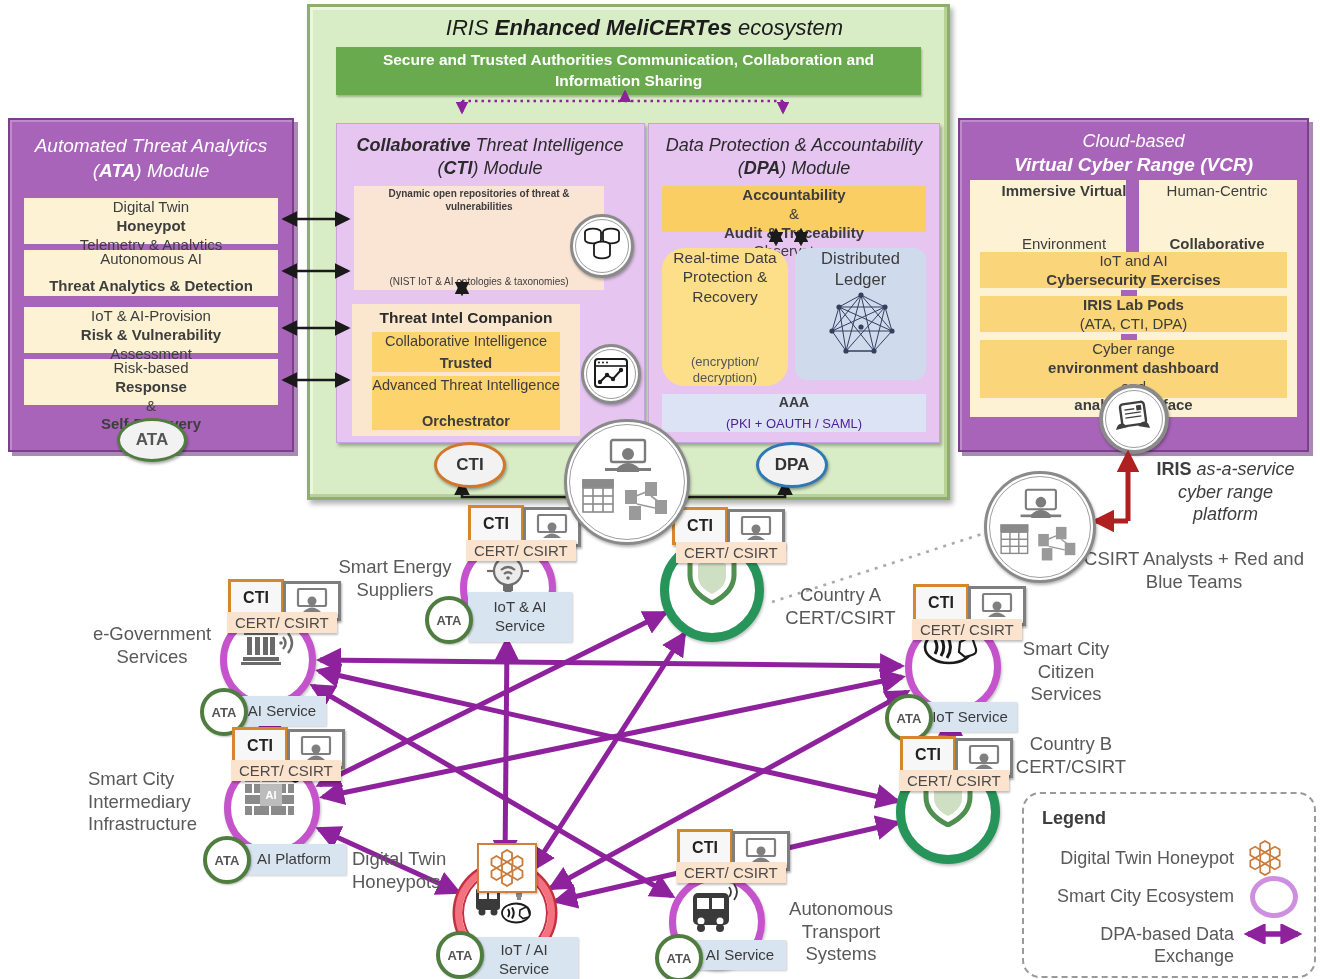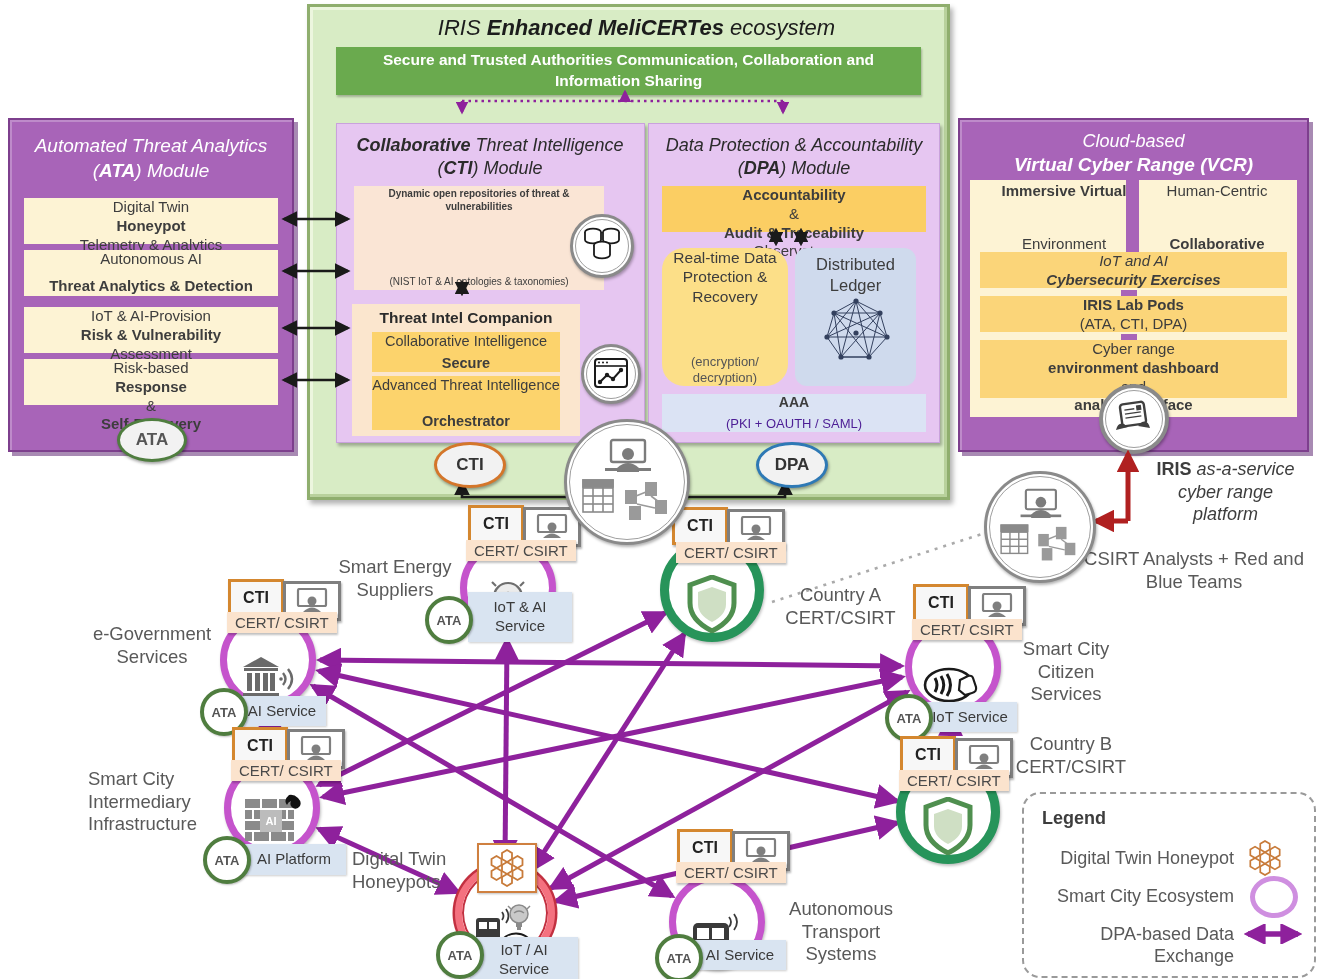--- a/index.html
+++ b/index.html
@@ -26,21 +26,21 @@
   .aaabox{background:#dbe3f4;}
   .oval{border-radius:50%;background:#f2f2f2;display:flex;align-items:center;justify-content:center;font-weight:bold;font-size:17px;color:#333;z-index:6;box-shadow:1px 2px 3px rgba(0,0,0,.35);}
   .oval.cti{border:3.5px solid #d4762a;}
   .oval.dpa{border:3.5px solid #2e79b5;}
   .oval.ata{border:3.5px solid #4f7d3f;color:#555;}
   
   .dring{border-radius:50%;background:#fff;border:3px solid #8a8a8a;box-shadow:1px 2px 3px rgba(0,0,0,.3);}
   .dring .inner{position:absolute;inset:2px;border:1.5px solid #9f9f9f;border-radius:50%;}
   
   .grp{left:0;top:0;width:0;height:0;z-index:4;}
-  .ring{border-radius:50%;background:#fff;display:flex;align-items:flex-end;justify-content:center;box-shadow:1px 2px 3px rgba(0,0,0,.25);}
+  .ring{border-radius:50%;background:#fff;display:flex;align-items:flex-start;justify-content:center;box-shadow:1px 2px 3px rgba(0,0,0,.25);}
   .ring.p{border:7px solid #c554cc;}
   .ring.g{border:9px solid #27945a;}
   .ring.r{border:7px solid #f4717f;box-shadow:0 0 0 2.5px #c23040, inset 0 0 0 2px #c23040;}
   .chip-cti{background:#f7f7f7;border:3px solid #d4872f;font-weight:bold;font-size:16px;color:#222;display:flex;align-items:center;justify-content:center;box-shadow:1px 2px 2px rgba(0,0,0,.3);}
   .chip-an{background:#fff;border:3px solid #7f7f7f;display:flex;align-items:center;justify-content:center;box-shadow:1px 2px 2px rgba(0,0,0,.3);}
   .cert{background:#fbe3cd;color:#4a4a4a;font-size:15px;padding:2px 8px;white-space:nowrap;box-shadow:1px 2px 2px rgba(0,0,0,.25);}
   .svc{background:#d9e4f1;color:#3a3a3a;font-size:15px;text-align:center;line-height:1.25;padding:2px 4px;box-shadow:1px 1px 2px rgba(0,0,0,.2);display:flex;align-items:center;justify-content:center;}
   .ata-b{width:40px;height:40px;border-radius:50%;background:#fff;border:4px solid #4f7d3f;color:#555;font-weight:bold;font-size:13px;display:flex;align-items:center;justify-content:center;box-shadow:1px 1px 2px rgba(0,0,0,.25);}
   .nlabel{color:#595959;font-size:18.5px;text-align:center;line-height:1.22;}
   .honeychip{background:#fff;border:2.5px solid #cf8040;display:flex;align-items:center;justify-content:center;box-shadow:1px 1px 2px rgba(0,0,0,.25);}
@@ -52,21 +52,21 @@
   svg{display:block;}
   #links{position:absolute;left:0;top:0;z-index:3;pointer-events:none;}
   .hubz{z-index:5;}
 </style>
 </head>
 <body>
 
 <div id="stage">
 
   <div class="abs eco" style="left:307px;top:4px;width:637px;height:490px;">
-    <div class="abs" style="left:8px;top:8px;width:100%;text-align:center;font-size:22px;color:#1c1c1c;"><span class="i">IRIS </span><span class="b i">Enhanced MeliCERTes</span><span class="i"> ecosystem</span></div>
+    <div class="abs" style="left:16px;top:8px;width:100%;text-align:center;font-size:22px;color:#1c1c1c;"><span class="i">IRIS </span><span class="b i">Enhanced MeliCERTes</span><span class="i"> ecosystem</span></div>
     <div class="abs banner" style="left:26px;top:40px;width:557px;height:44px;">Secure and Trusted Authorities Communication, Collaboration and Information Sharing</div>
 
     <div class="abs module-light" style="left:26px;top:116px;width:307px;height:318px;">
       <div class="abs mtitle-d" style="left:8px;top:10px;width:290px;"><span class="b">Collaborative </span><span>Threat Intelligence (</span><span class="b">CTI</span><span>) Module</span></div>
       <div class="abs box peachbox" style="left:17px;top:62px;width:228px;height:100px;font-size:10px;padding:2px 11px;gap:36px;">
           <span class="b">Dynamic open repositories of threat &amp; vulnerabilities</span>
           <span> (NIST IoT &amp; AI ontologies &amp; taxonomies)</span>
         </div>
 
       <div class="abs dring" style="left:233px;top:90px;width:58px;height:58px;">
@@ -80,21 +80,21 @@
             <ellipse cx="20" cy="18" rx="8" ry="3.4"></ellipse>
               <path d="M12,18 v10 a8,3.4 0 0 0 16,0 v-10"></path>
           </g>
         </svg>
       </div>
 
       <div class="abs companion" style="left:15px;top:180px;width:228px;height:132px;">
         <div class="abs" style="left:0;top:5px;width:100%;text-align:center;font-weight:bold;font-size:15.5px;color:#2b2b2b;">Threat Intel Companion</div>
         <div class="abs box orangebox" style="left:20px;top:28px;width:188px;height:40px;font-size:14.5px;">
             <span>Collaborative Intelligence </span>
-            <span class="b">Secure</span>
+            <span class="b">Trusted</span>
           </div>
         <div class="abs box orangebox" style="left:20px;top:72px;width:188px;height:54px;font-size:14.5px;">
             <span>Advanced Threat Intelligence </span>
             <span class="b">Orchestrator</span>
           </div>
       </div>
 
       <div class="abs dring" style="left:244px;top:220px;width:54px;height:54px;">
         <div class="inner"></div>
         <svg class="abs" style="left:10px;top:11px;" width="34" height="32" viewBox="0 0 34 32">
@@ -118,21 +118,21 @@
       <div class="abs box accbox" style="left:13px;top:62px;width:264px;height:46px;font-size:15px;">
           <span class="b">Accountability</span>
           <span> &amp; </span>
           <span class="b">Audit &amp; Traceability</span>
           <span> Observatory</span>
         </div>
       <div class="abs box rtbox" style="left:13px;top:124px;width:126px;height:138px;">
         <div style="font-size:15.5px;">Real-time Data Protection &amp; Recovery</div>
         <div style="font-size:13px;color:#555;">(encryption/ decryption)</div>
       </div>
-      <div class="abs box ledgerbox" style="left:146px;top:124px;width:121px;height:132px;justify-content:flex-start;padding-top:6px;">
+      <div class="abs box ledgerbox" style="left:146px;top:124px;width:131px;height:132px;justify-content:flex-start;">
         <div style="font-size:16.5px;">Distributed Ledger</div>
         <svg width="70" height="72" viewBox="0 0 70 72">
           <g stroke="#33405e" stroke-width="1" fill="none">
             <polygon points="35,6 59,18 66,42 48,62 20,62 6,42 13,18"></polygon>
             <path d="M35,6 L48,62 M35,6 L20,62 M35,6 L66,42 M35,6 L6,42 M13,18 L59,18 M13,18 L48,62 M13,18 L66,42 M59,18 L20,62 M59,18 L6,42 M6,42 L66,42 M20,62 L48,62 M13,18 L20,62 M59,18 L48,62"></path>
           </g>
           <g fill="#33405e">
             <circle cx="35" cy="6" r="2.6"></circle>
               <circle cx="59" cy="18" r="2.6"></circle>
               <circle cx="66" cy="42" r="2.6"></circle>
@@ -188,21 +188,21 @@
     <div class="abs cream" style="left:10px;top:60px;width:327px;height:237px;"></div>
     <div class="abs box" style="left:28px;top:62px;width:152px;height:90px;font-size:15px;background:#fdf3d4;">
         <span class="b">Immersive Virtual</span>
         <span> Environment platform(s)</span>
       </div>
     <div class="abs" style="left:166px;top:60px;width:13px;height:92px;background:#a864b8;"></div>
     <div class="abs box" style="left:181px;top:62px;width:152px;height:90px;font-size:15px;background:#fdf3d4;">
         <span>Human-Centric </span>
         <span class="b">Collaborative Training</span>
       </div>
-    <div class="abs box" style="left:20px;top:132px;width:307px;height:36px;font-size:15px;background:#fbd579;font-style:italic;">
+    <div class="abs box" style="left:20px;top:132px;width:307px;height:36px;font-size:15px;background:#fbd579;">
         <span>IoT and AI </span>
         <span class="b">Cybersecurity Exercises</span>
       </div>
     <div class="abs" style="left:161px;top:170px;width:16px;height:8px;background:#a864b8;"></div>
     <div class="abs box" style="left:20px;top:176px;width:307px;height:36px;font-size:15px;background:#fbd579;">
         <span class="b">IRIS Lab Pods</span>
         <span> (ATA, CTI, DPA)</span>
       </div>
     <div class="abs" style="left:161px;top:214px;width:16px;height:8px;background:#a864b8;"></div>
     <div class="abs box" style="left:20px;top:220px;width:307px;height:58px;font-size:15px;background:#fbd579;">

